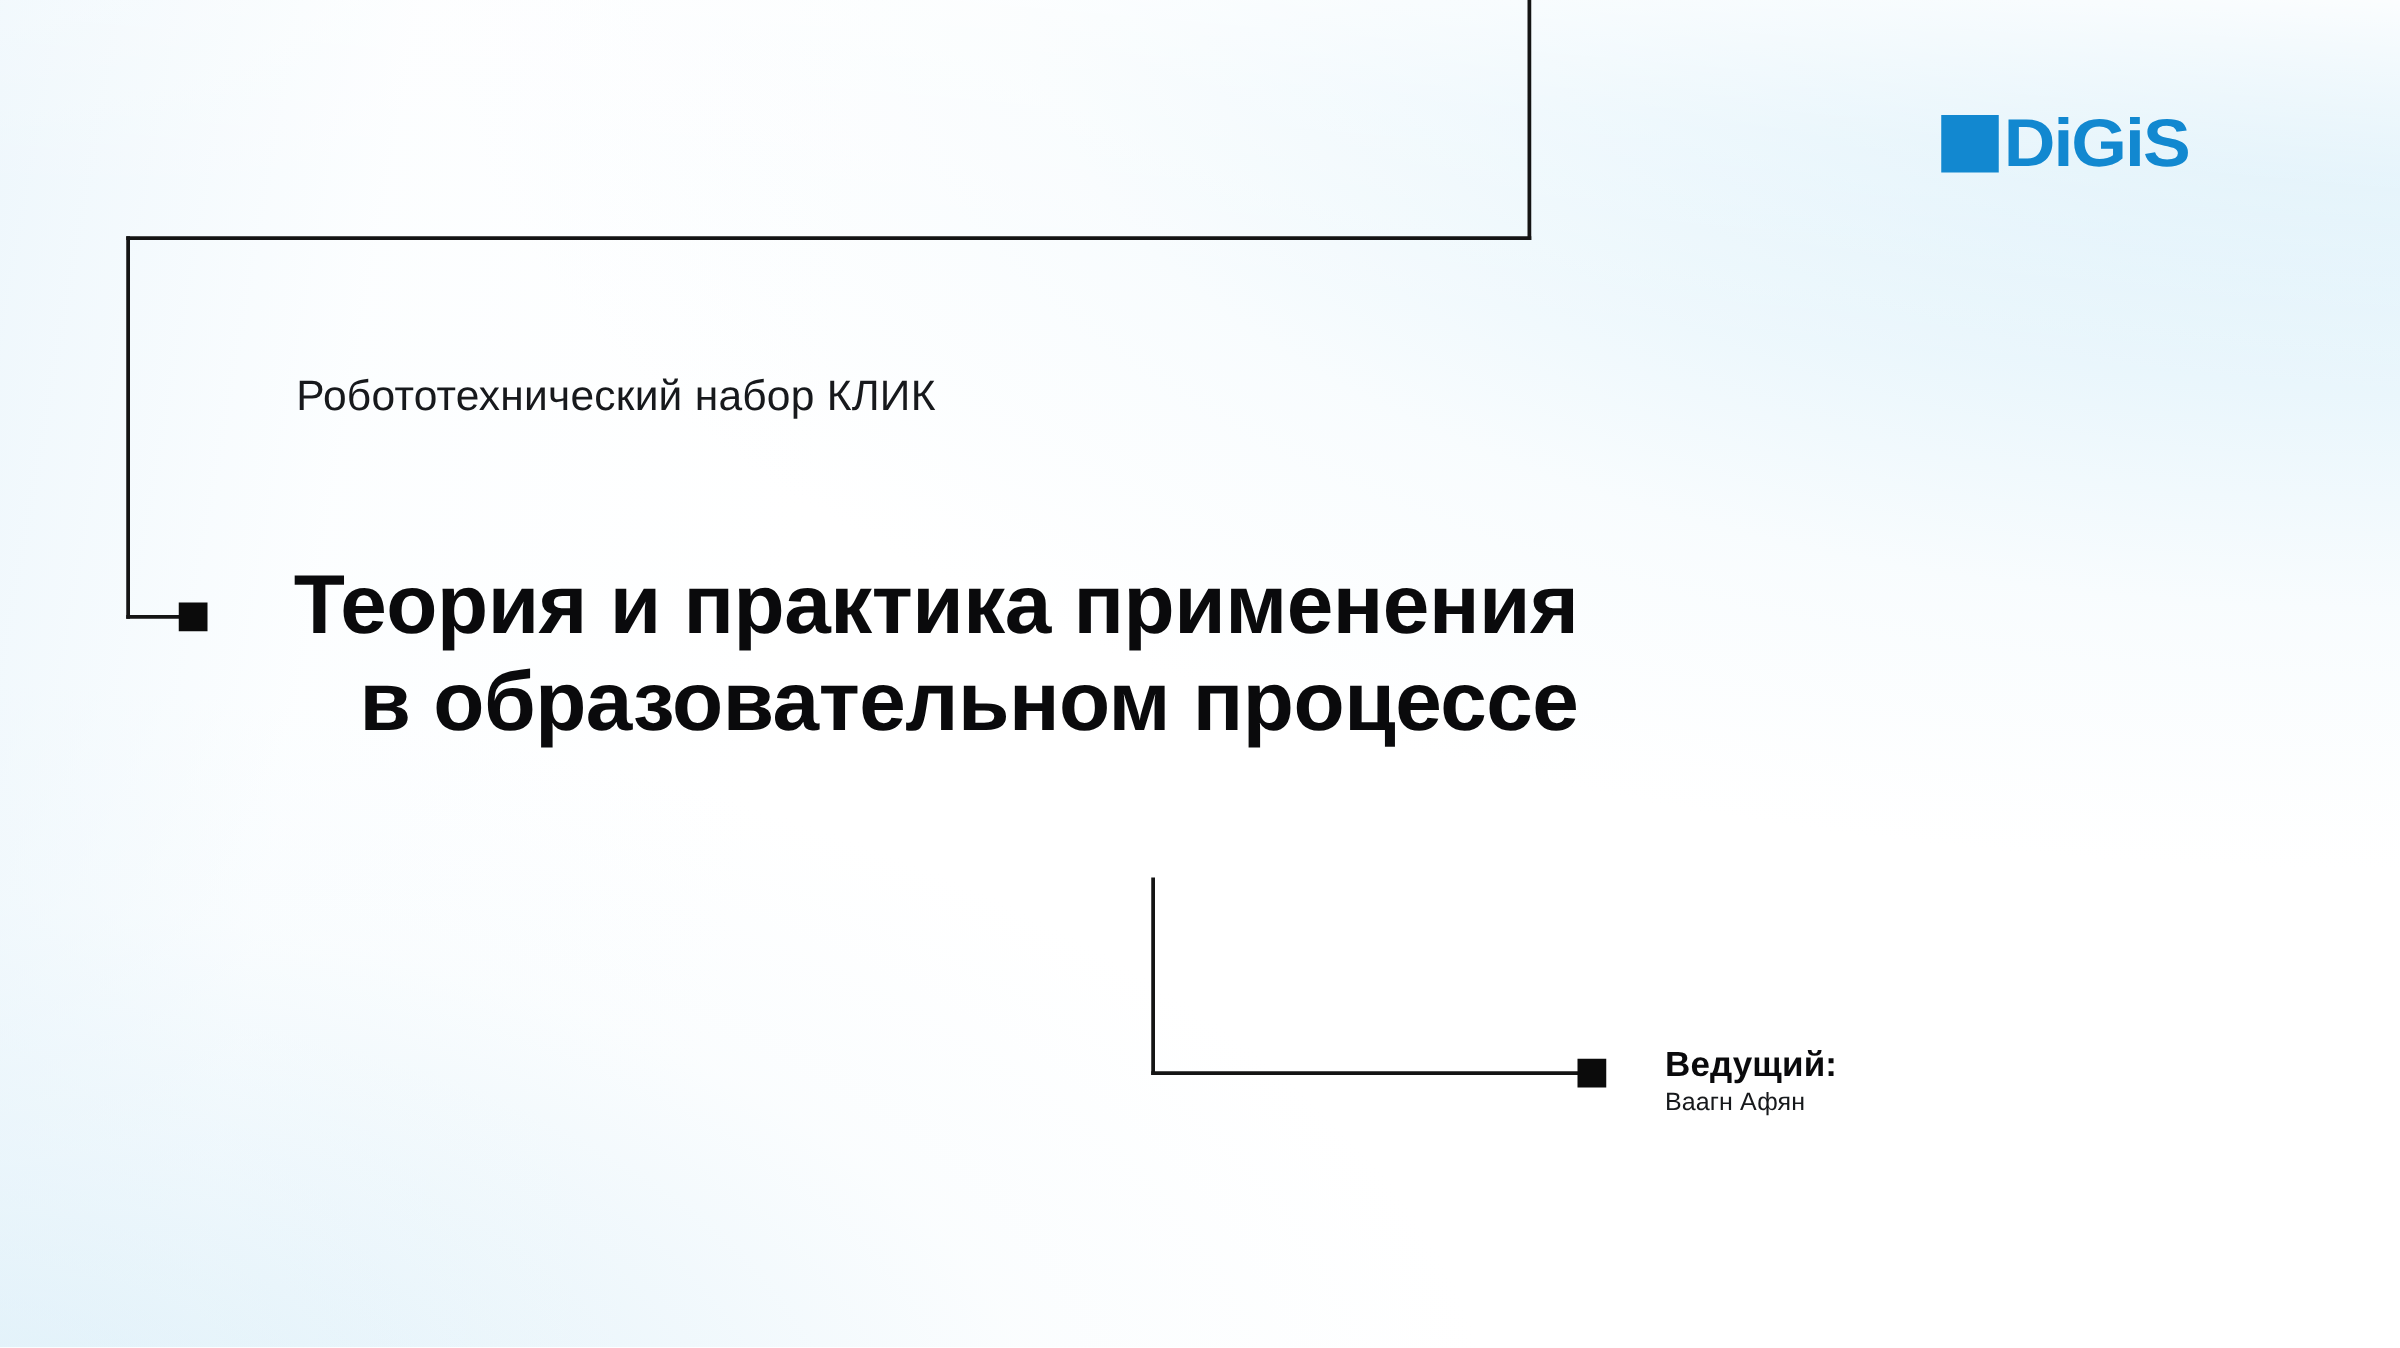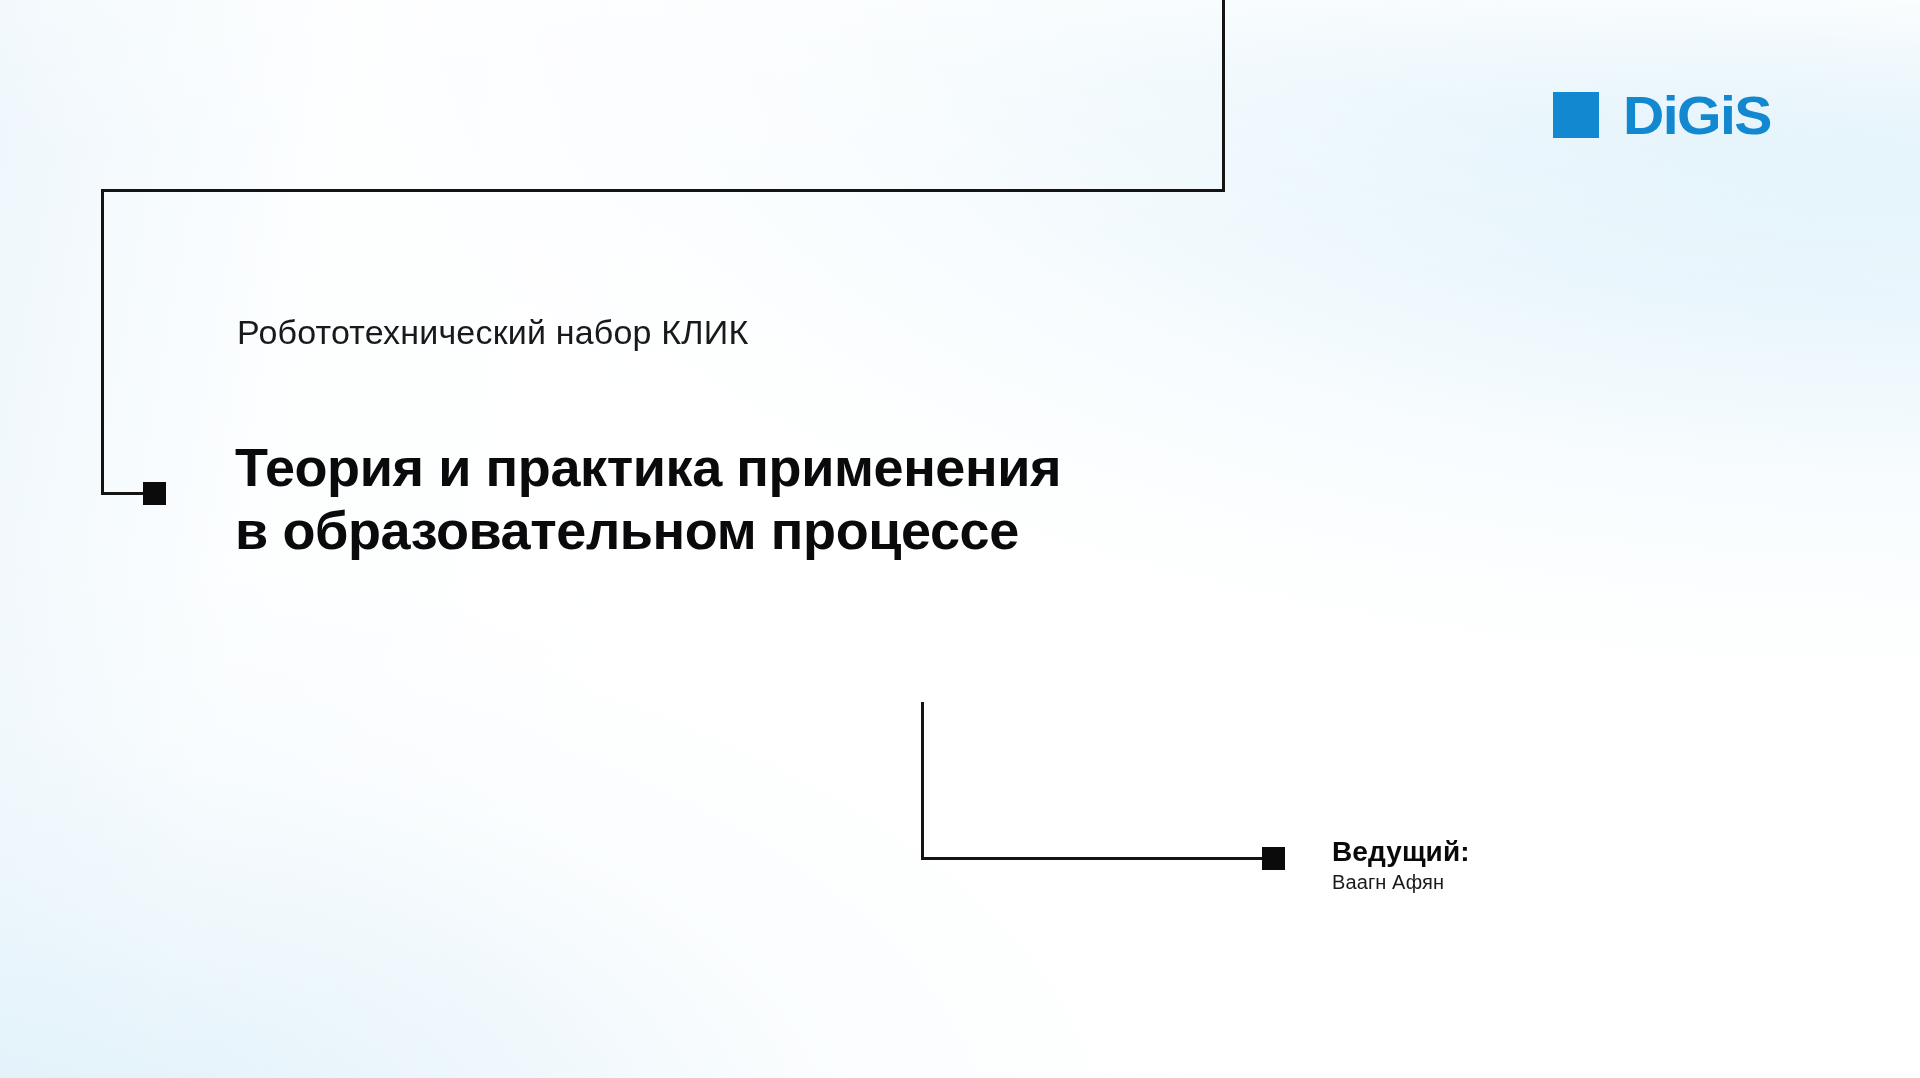--- a/index.html
+++ b/index.html
@@ -131,21 +131,21 @@
     background: #0b0b0b;
   }
 
   
   .logo {
     position: absolute;
     left: 1553px;
     top: 92px;
     display: flex;
     align-items: center;
-    gap: 24px;
+    gap: 4px;
   }
   .logo-mark {
     width: 46px;
     height: 46px;
     background: #1288d0;
   }
   .logo-word {
     font-family: "Liberation Sans", "DejaVu Sans", sans-serif;
     font-weight: 700;
     font-size: 54px;
@@ -160,32 +160,32 @@
   
   .eyebrow {
     position: absolute;
     left: 237px;
     top: 298px;
     font-size: 34px;
     font-weight: 400;
     color: #17191c;
     letter-spacing: 0.2px;
     white-space: nowrap;
-    margin-top: 15px;
   }
   .headline {
     position: absolute;
     left: 235px;
     top: 400px;
-    font-size: 54px;
+    font-size: 67px;
     font-weight: 700;
     color: #0a0a0c;
     line-height: 1.16;
     letter-spacing: -0.4px;
     white-space: pre-line;
+    text-align: right;
   }
 
   
   .presenter {
     position: absolute;
     left: 1332px;
     top: 806px;
     line-height: 1.28;
   }
   .presenter-label {

